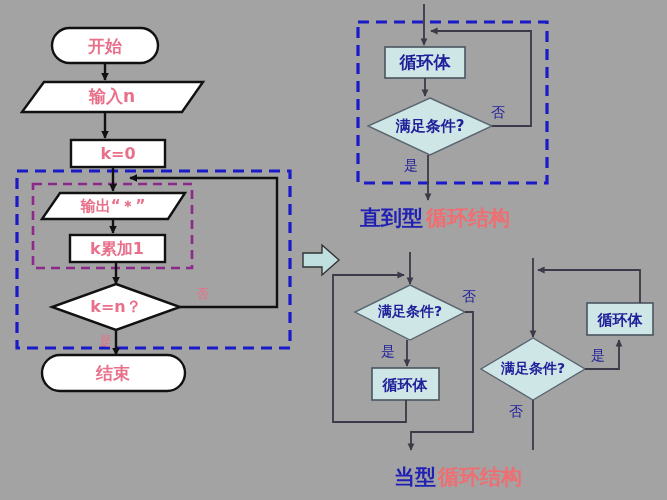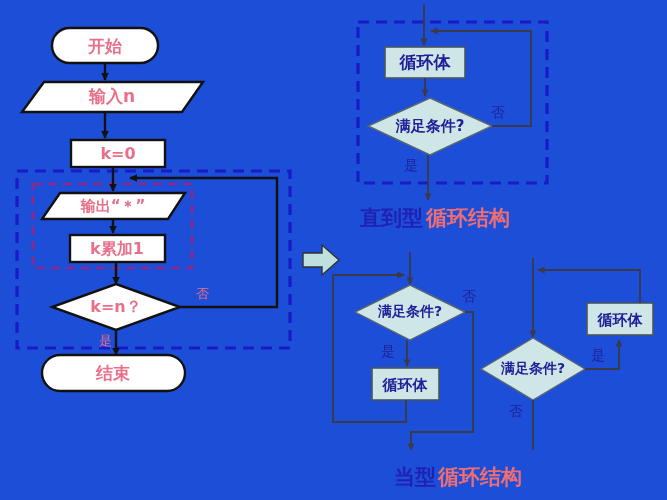--- a/index.html
+++ b/index.html
@@ -11,21 +11,21 @@
     width: 667px;
     height: 500px;
     overflow: hidden;
     font-family: "DejaVu Sans", "Liberation Sans", sans-serif;
     position: relative;
   }
   #stage {
     position: relative;
     width: 667px;
     height: 500px;
-    background: #1d4ed8;
+    background: #a3a3a3;
   }
   svg#flow {
     position: absolute;
     left: 0;
     top: 0;
     width: 667px;
     height: 500px;
   }
   .shape-stroke-black {
     fill: #ffffff;

